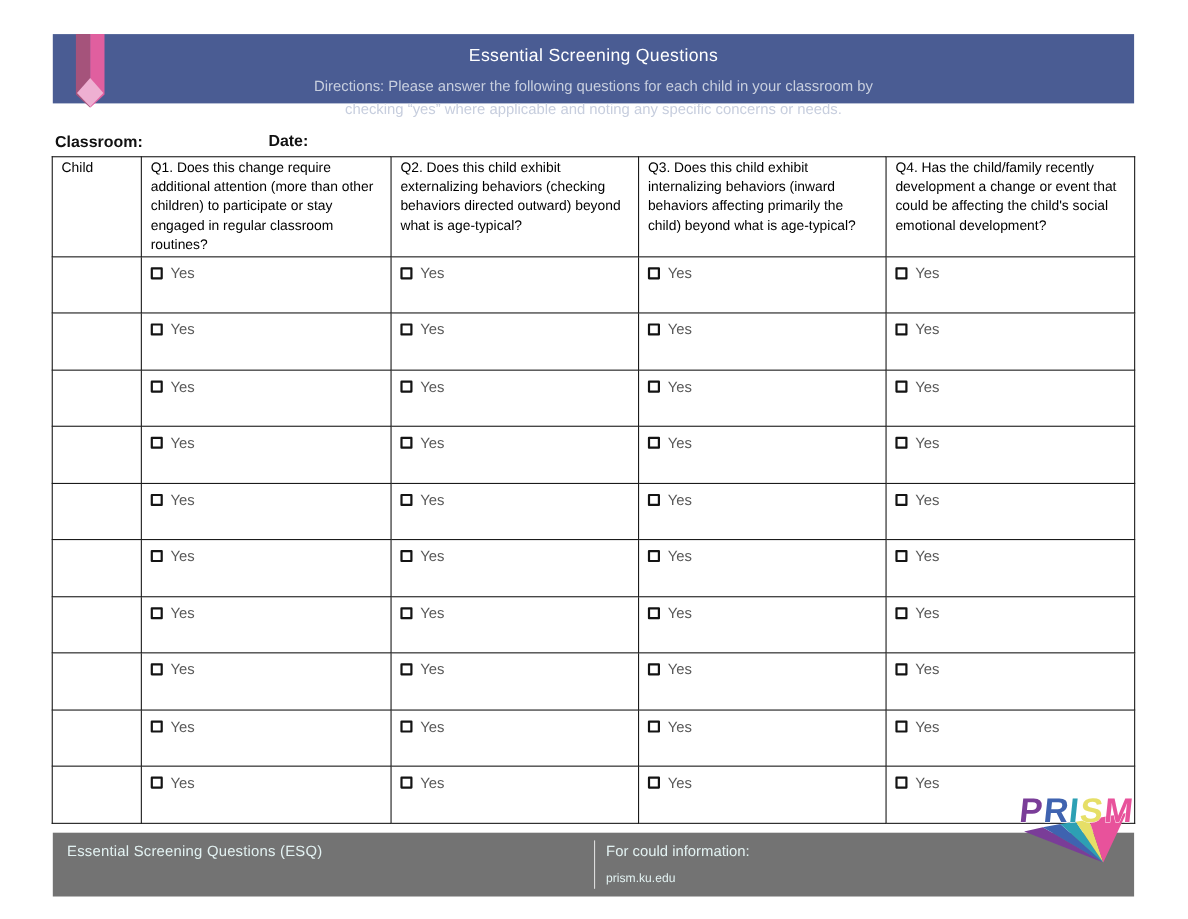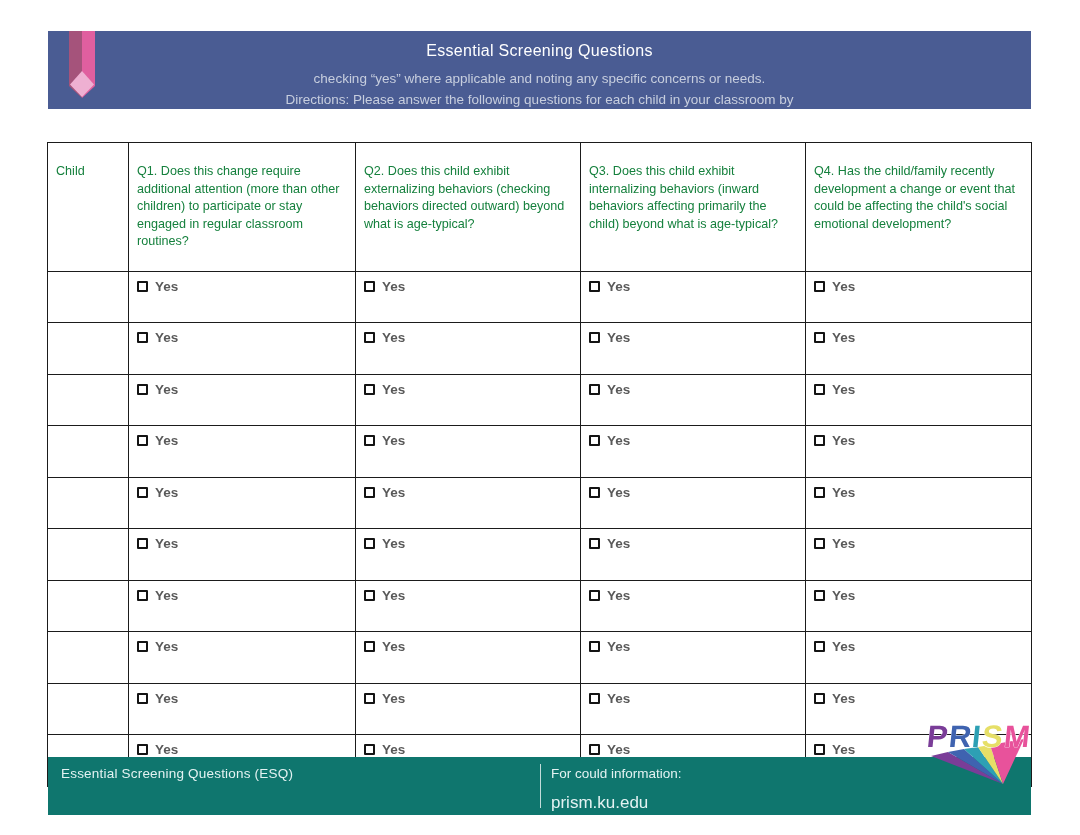--- a/index.html
+++ b/index.html
@@ -8,21 +8,21 @@
     position:relative;
     width:1080px; height:835px;
     background:#ffffff;
     font-family:"Liberation Sans", sans-serif;
     overflow:hidden;
   }
 
   
   .banner {
     position:absolute; left:48px; top:31px;
-    width:983px; height:78px;
+    width:983px; height:63px;
     background:#4a5c93;
   }
   .ribbon {
     position:absolute; left:20px; top:0;
     width:28px; height:67px;
   }
   .banner-title {
     position:absolute; left:0; right:0; top:11px;
     text-align:center;
     color:#ffffff;
@@ -49,62 +49,62 @@
     border-collapse:collapse;
     table-layout:fixed;
   }
   table.screening th, table.screening td {
     border:1.5px solid #1b1b1b;
     vertical-align:top;
     text-align:left;
   }
   table.screening th {
     height:72px;
-    padding:20px 8px;
+    padding:1px 8px;
     font-weight:normal;
-    color:#15803d;
+    color:#000000;
     font-size:12.6px;
     line-height:17.5px;
   }
   table.screening td { height:51.5px; padding:5px 8px; }
   col.c-child { width:81px; }
   col.c-q1 { width:227px; }
   col.c-q2 { width:225px; }
   col.c-q3 { width:225px; }
   col.c-q4 { width:226px; }
 
-  .yes-option { display:flex; align-items:center; gap:7px; margin-top:2px;font-weight:bold; }
+  .yes-option { display:flex; align-items:center; gap:7px; margin-top:2px; }
   .cb {
     display:inline-block;
     width:11px; height:11px;
     border:2px solid #141414;
     border-radius:1px;
     background:#ffffff;
     flex:0 0 auto;
   }
   .cb-label { color:#595959; font-size:13.5px; }
 
   
   .footer {
     position:absolute; left:48px; top:757px;
     width:983px; height:58px;
-    background:#0f766e;
+    background:#737373;
     color:#e3f2f2;
   }
   .footer-left {
     position:absolute; left:13px; top:9px;
     font-size:13.5px; letter-spacing:0.2px;
   }
   .footer-divider {
     position:absolute; left:492px; top:7px;
     width:1px; height:44px;
     background:rgba(255,255,255,0.75);
   }
   .footer-info-label { position:absolute; left:503px; top:9px;  font-size:13.5px; }
-  .footer-info-url   { position:absolute; left:503px; top:36px; font-size:17px; }
+  .footer-info-url   { position:absolute; left:503px; top:36px; font-size:11px; }
 
   
   .prism-logo {
     position:absolute; left:923px; top:718px;
     width:124px; height:76px;
     z-index:5;
   }
   .prism-logo text {
     font-family:"Liberation Sans", sans-serif;
     font-weight:bold;
@@ -118,25 +118,29 @@
 <div class="page">
 
   <div class="banner">
     <svg class="ribbon" viewBox="0 0 28 67" aria-hidden="true">
       <polygon points="1,0 14,0 14,67 1,55" fill="#a5537b"></polygon>
       <polygon points="14,0 27,0 27,55 14,67" fill="#e05f9f"></polygon>
       <polygon points="14,40 26,53.5 14,66 2,53.5" fill="#eeb0d2"></polygon>
     </svg>
     <div class="banner-title">Essential Screening Questions</div>
     <div class="banner-directions">
+      <div>Directions: Please answer the following questions for each child in your classroom by</div>
       <div>checking “yes” where applicable and noting any specific concerns or needs.</div>
-      <div>Directions: Please answer the following questions for each child in your classroom by</div>
     </div>
   </div>
 
+  <div class="meta-line">
+    <span class="meta-label">Classroom:</span>
+    <span class="meta-label meta-date">Date:</span>
+  </div>
 
   <table class="screening">
     <colgroup>
       <col class="c-child">
         <col class="c-q1">
         <col class="c-q2">
         <col class="c-q3">
         <col class="c-q4">
     </colgroup>
     <thead>

